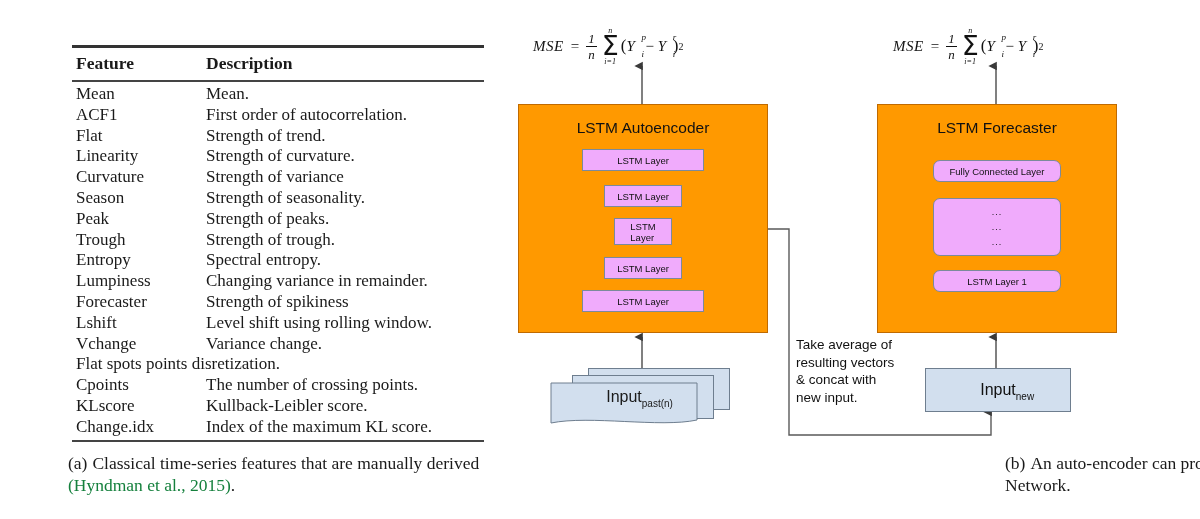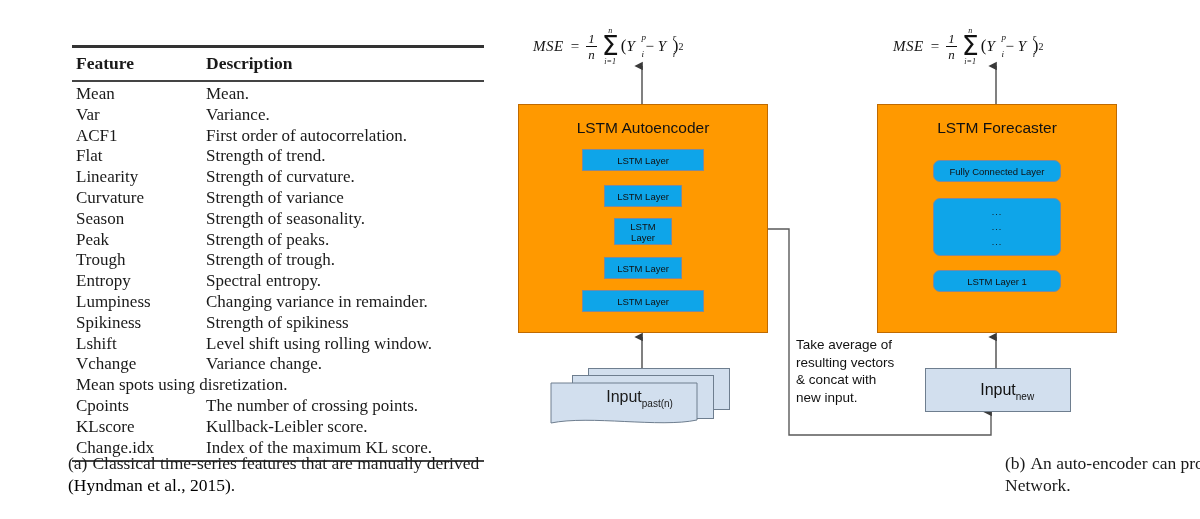--- a/index.html
+++ b/index.html
@@ -20,21 +20,21 @@
   .thead .c2{font-weight:bold;font-size:17.5px;}
 
   .tbody{padding-top:2px;}
   .trow{display:flex;line-height:20.8px;padding-left:4px;}
   .trow .c1{width:130px;font-size:17px;white-space:nowrap;}
   .trow .c2{font-size:17px;white-space:nowrap;}
 
   .caption{position:absolute;font-size:17.5px;line-height:22px;}
   #caption-a{left:68px;top:452px;width:420px;text-align:left;}
   #caption-a .lbl{margin-right:5px;}
-  .cite{color:#000000;}
+  .cite{color:#15803d;}
   #caption-b{left:505px;top:452px;width:640px;}
   #caption-b .lbl{margin-right:5px;}
 
   
   #panel-b{position:absolute;left:500px;top:0;width:700px;height:519px;}
 
   
   .formula{position:absolute;font-family:"Liberation Serif",serif;
            font-style:italic;font-size:15px;white-space:nowrap;
            display:flex;align-items:center;color:#111;}
@@ -60,24 +60,24 @@
   .sq{font-style:normal;font-size:10px;vertical-align:super;}
 
   
   .netblock{position:absolute;background:#FF9900;border:1px solid #C06A00;}
   #autoencoder{left:18px;top:104px;width:248px;height:227px;}
   #forecaster{left:377px;top:104px;width:238px;height:227px;}
   .block-title{position:absolute;left:0;right:0;top:14px;text-align:center;
                font-family:"Liberation Sans",sans-serif;font-size:15.5px;
                color:#111;}
 
-  .layer{position:absolute;background:#0ea5e9;border:1px solid #7B8A9B;
+  .layer{position:absolute;background:#f0abfc;border:1px solid #7B8A9B;
          font-family:"Liberation Sans",sans-serif;font-size:9.5px;
          color:#111;display:flex;align-items:center;justify-content:center;
-         text-align:center;line-height:11px;box-sizing:border-box;}
+         line-height:11px;box-sizing:border-box;}
   .layer.round{border-radius:7px;}
 
   
   .inputbox{position:absolute;background:#D2DFEE;border:1px solid #6E7E8F;
             font-family:"Liberation Sans",sans-serif;color:#111;box-sizing:border-box;}
   .inp-label{font-size:16px;position:relative;display:inline-block;}
   .inp-label .sub{position:absolute;left:100%;bottom:-3px;font-size:10px;}
 
   
   #annot{position:absolute;left:296px;top:336px;width:100px;
@@ -100,24 +100,20 @@
       <div class="c1">Feature</div>
       <div class="c2">Description</div>
     </div>
     <div class="rule-mid"></div>
     <div class="tbody" id="table-body">
         <div class="trow">
           <div class="c1">Mean</div>
           <div class="c2">Mean.</div>
         </div>
         <div class="trow">
-          <div class="c1">Var</div>
-          <div class="c2">Variance.</div>
-        </div>
-        <div class="trow">
           <div class="c1">ACF1</div>
           <div class="c2">First order of autocorrelation.</div>
         </div>
         <div class="trow">
           <div class="c1">Flat</div>
           <div class="c2">Strength of trend.</div>
         </div>
         <div class="trow">
           <div class="c1">Linearity</div>
           <div class="c2">Strength of curvature.</div>
@@ -140,33 +136,33 @@
         </div>
         <div class="trow">
           <div class="c1">Entropy</div>
           <div class="c2">Spectral entropy.</div>
         </div>
         <div class="trow">
           <div class="c1">Lumpiness</div>
           <div class="c2">Changing variance in remainder.</div>
         </div>
         <div class="trow">
-          <div class="c1">Spikiness</div>
+          <div class="c1">Forecaster</div>
           <div class="c2">Strength of spikiness</div>
         </div>
         <div class="trow">
           <div class="c1">Lshift</div>
           <div class="c2">Level shift using rolling window.</div>
         </div>
         <div class="trow">
           <div class="c1">Vchange</div>
           <div class="c2">Variance change.</div>
         </div>
         <div class="trow">
-          <div class="c2">Mean spots using disretization.</div>
+          <div class="c2">Flat spots points disretization.</div>
         </div>
         <div class="trow">
           <div class="c1">Cpoints</div>
           <div class="c2">The number of crossing points.</div>
         </div>
         <div class="trow">
           <div class="c1">KLscore</div>
           <div class="c2">Kullback-Leibler score.</div>
         </div>
         <div class="trow">

